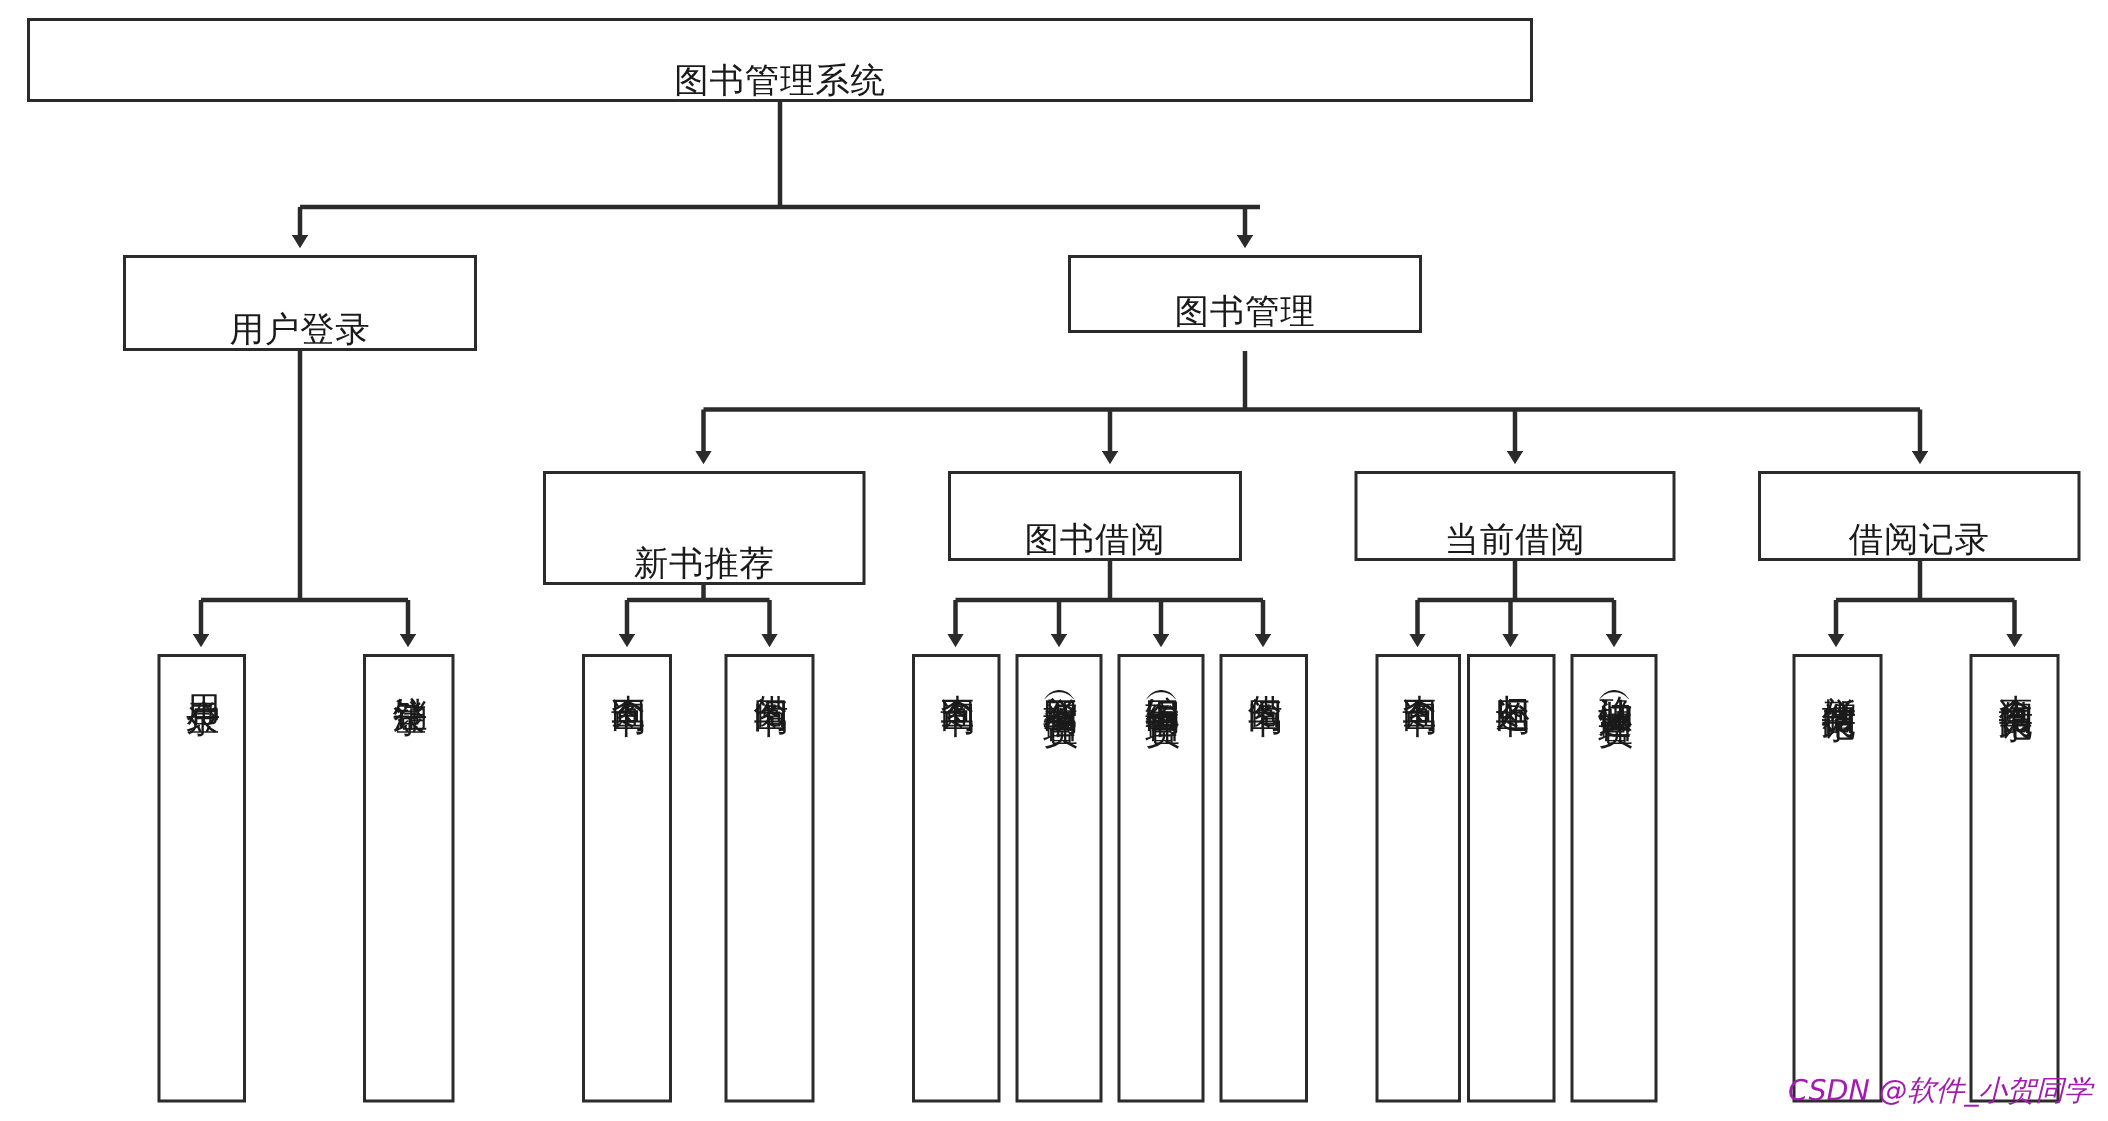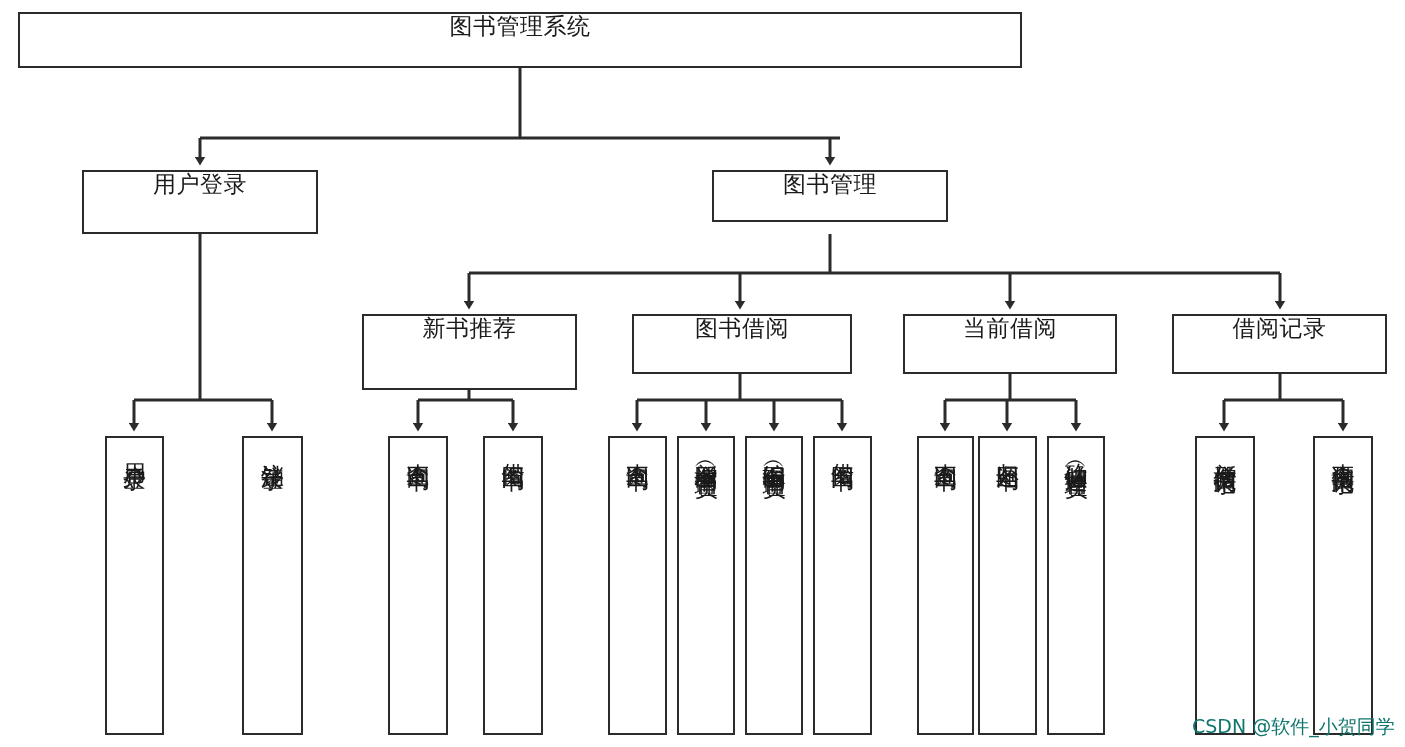--- a/index.html
+++ b/index.html
@@ -23,21 +23,21 @@
     top: 0;
     width: 1405px;
     height: 747px;
   }
   .node {
     position: absolute;
     box-sizing: border-box;
     border: 2px solid #2b2b2b;
     background: #ffffff;
     display: flex;
-    align-items: flex-start;
+    align-items: flex-end;
     justify-content: center;
     color: #1a1a1a;
   }
   .node-label {
     display: block;
     text-align: center;
     line-height: 1.06;
     letter-spacing: 0.5px;
   }
   
@@ -57,24 +57,25 @@
   .node.vert .node-label {
     writing-mode: vertical-rl;
     text-orientation: upright;
     font-size: 23px;
     line-height: 1.0;
     letter-spacing: 2px;
     white-space: nowrap;
   }
   .watermark {
     position: absolute;
-    color: #0f766e;
+    color: #a21caf;
     font-size: 19px;
     white-space: nowrap;
     font-family: "DejaVu Sans", "Liberation Sans", sans-serif;
+    font-style: italic;
   }
 </style>
 </head>
 <body>
 
 <div id="canvas">
 
   <svg id="wires" viewBox="0 0 1405 747" xmlns="http://www.w3.org/2000/svg">
     <defs>
       <marker id="arrow" markerWidth="9" markerHeight="11" refX="1.5" refY="5.5" orient="auto" markerUnits="userSpaceOnUse">
@@ -132,21 +133,21 @@
   <div class="node horiz" id="n-l2-0" style="left: 82px; top: 170px; width: 236px; height: 64px;">
     <span class="node-label">用户登录</span>
   </div>
   <div class="node horiz" id="n-l2-1" style="left: 712px; top: 170px; width: 236px; height: 52px;">
     <span class="node-label">图书管理</span>
   </div>
 
   <div class="node horiz" id="n-l3-0" style="left: 362px; top: 314px; width: 215px; height: 76px;">
     <span class="node-label">新书推荐</span>
   </div>
-  <div class="node horiz" id="n-l3-1" style="left: 632px; top: 314px; width: 220px; height: 60px;">
+  <div class="node horiz" id="n-l3-1" style="left: 632px; top: 314px; width: 196px; height: 60px;">
     <span class="node-label">图书借阅</span>
   </div>
   <div class="node horiz" id="n-l3-3" style="left: 1172px; top: 314px; width: 215px; height: 60px;">
     <span class="node-label">借阅记录</span>
   </div>
   <div class="node horiz" id="n-l3-2" style="left: 903px; top: 314px; width: 214px; height: 60px;">
     <span class="node-label">当前借阅</span>
   </div>
 
   <div class="node vert" id="n-lf-0" style="left: 105px; top: 436px; width: 59px; height: 299px;">

